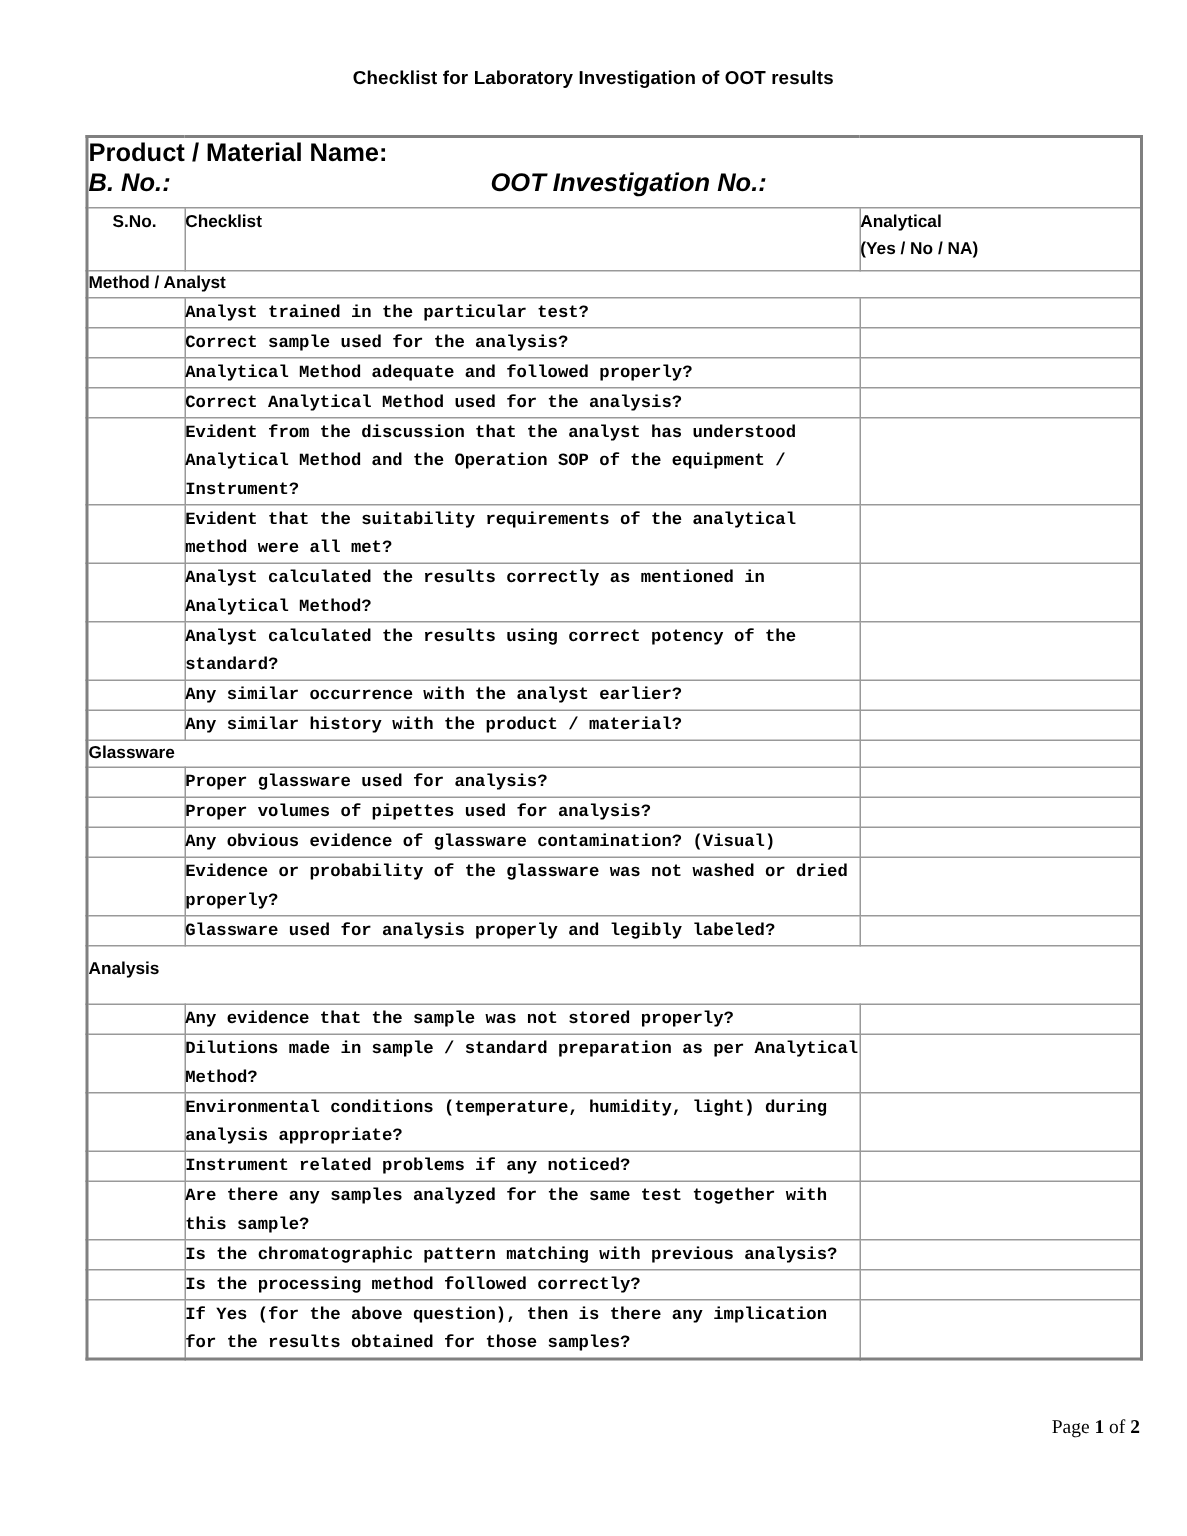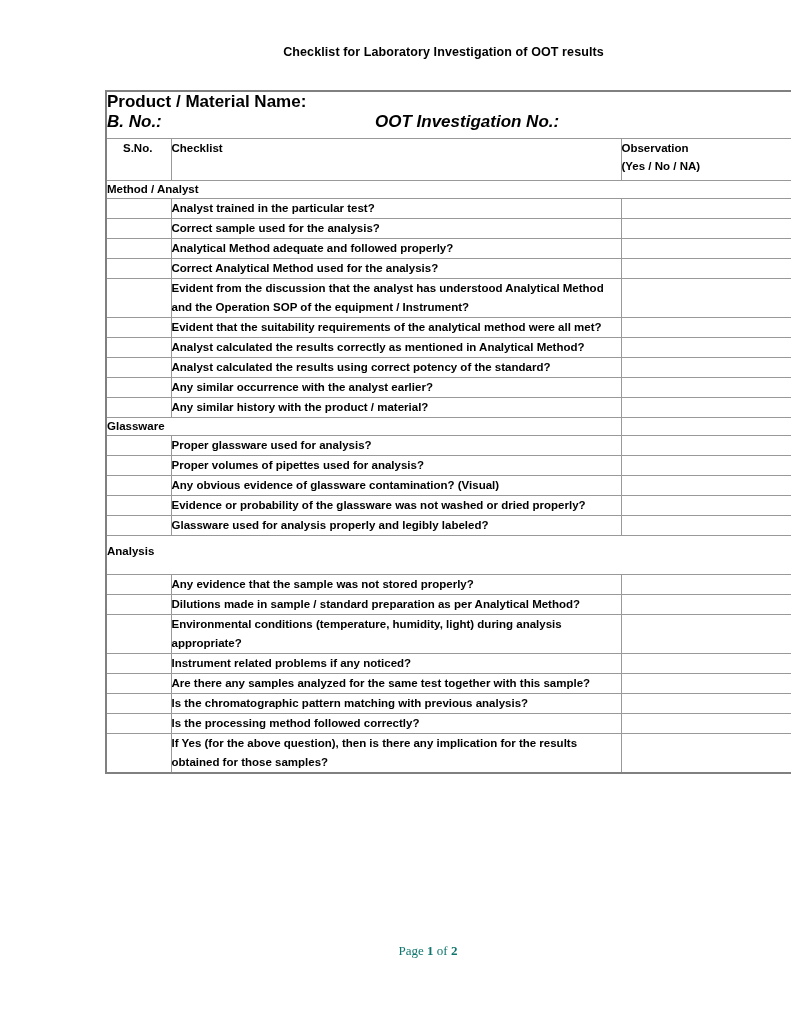--- a/index.html
+++ b/index.html
@@ -15,21 +15,20 @@
     color: #000000;
     overflow: hidden;
   }
 
   .page {
     position: absolute;
     left: 0; top: 0;
     width: 694px;
     height: 1024px;
     background: #ffffff;
-    margin-left: 48px;
   }
 
   .doc-title {
     position: absolute;
     left: 0;
     top: 45px;
     width: 791px;
     text-align: center;
     font-size: 12.5px;
     font-weight: bold;
@@ -119,34 +118,35 @@
 
   
   .sno-cell {
     padding: 0;
   }
   .item-cell {
     padding: 7px 8px 7px 8px;
     font-size: 11.5px;
     font-weight: bold;
     line-height: 19px;
+    font-family: Liberation Mono, monospace;
   }
   .obs-cell {
     padding: 0;
   }
 
   .footer {
     position: absolute;
     left: 0;
     top: 943px;
     width: 760px;
-    text-align: center;
+    text-align: right;
     font-family: "Liberation Serif", serif;
     font-size: 13px;
-    color: #0f766e;
+    color: #000000;
   }
   .footer b { font-weight: bold; }
 </style>
 </head>
 <body>
 
 <div class="page">
 
   <div class="doc-title">Checklist for Laboratory Investigation of OOT results</div>
 
@@ -166,21 +166,21 @@
               <span class="info-bno">B. No.:</span>
               <span class="info-oot">OOT Investigation No.:</span>
             </div>
           </td>
         </tr>
 
         <tr>
           <td class="hdr-cell sno">S.No.</td>
           <td class="hdr-cell">Checklist</td>
           <td class="hdr-cell">
-            <div>Observation</div>
+            <div>Analytical</div>
             <div>(Yes / No / NA)</div>
           </td>
         </tr>
 
       <tr>
             <td colspan="3" class="section-cell">Method / Analyst</td>
           </tr>
           <tr>
             <td class="sno-cell"></td>
             <td class="item-cell">Analyst trained in the particular test?</td>

